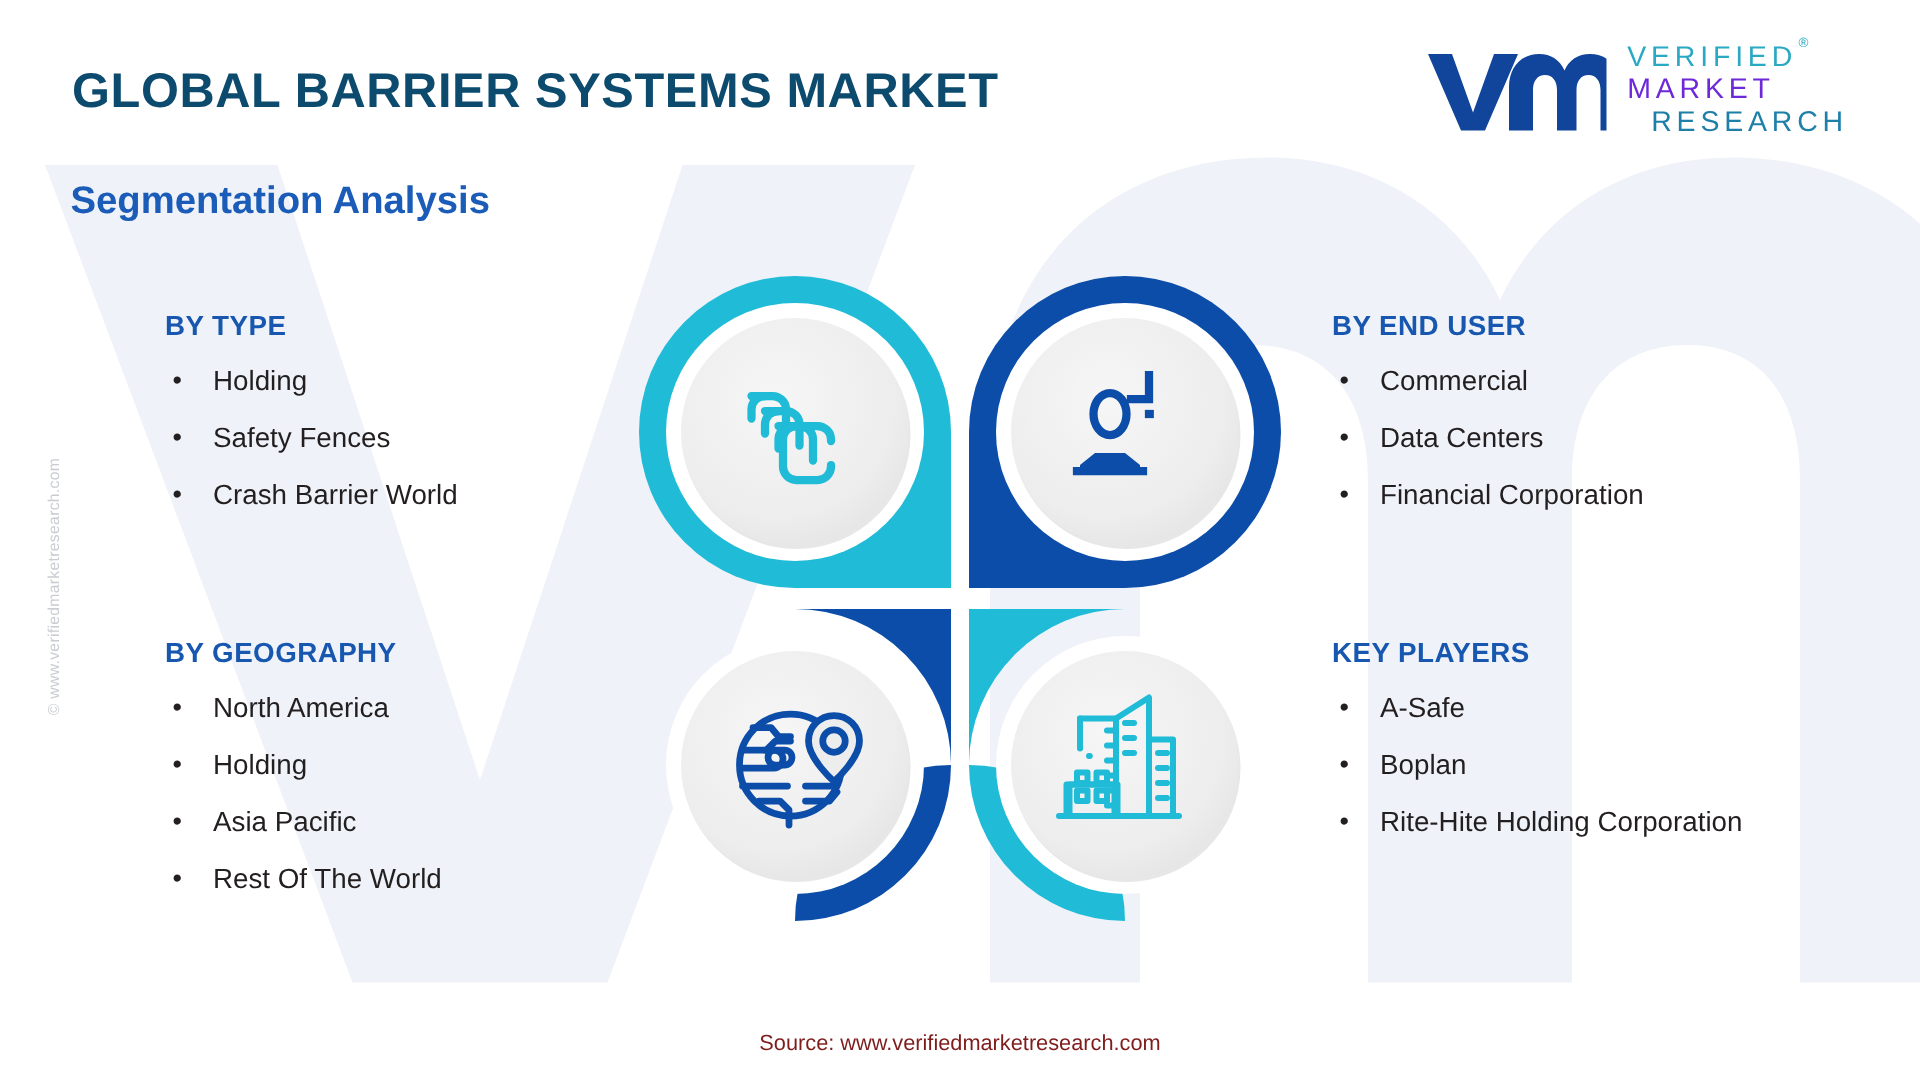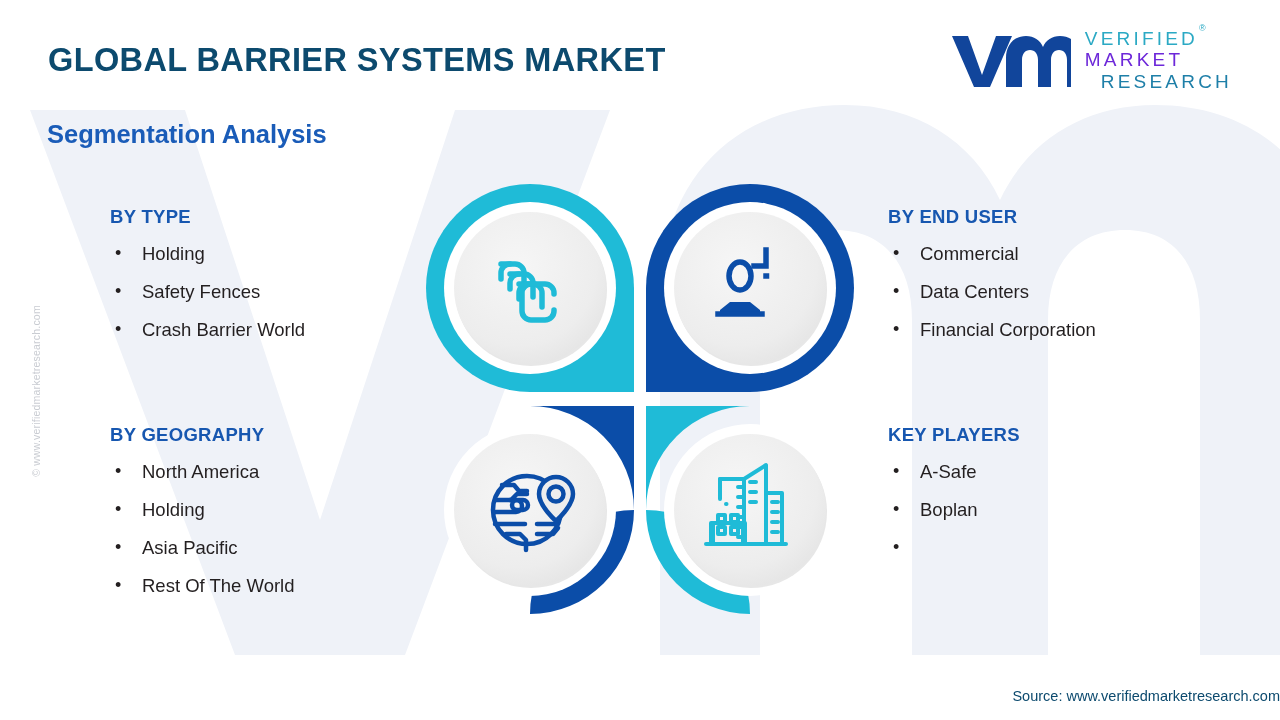--- a/index.html
+++ b/index.html
@@ -157,23 +157,23 @@
     z-index: 4;
   }
   .quad svg { display: block; }
 
   
   .source {
     position: absolute;
     left: 0;
     top: 688px;
     width: 1280px;
-    text-align: right;
+    text-align: center;
     font-size: 14.5px;
-    color: #0c4a6e;
+    color: #7f1d1d;
     z-index: 6;
   }
 </style>
 </head>
 <body>
 
 <div id="page">
 
   <svg class="bg-watermark" viewBox="0 0 1280 720" xmlns="http://www.w3.org/2000/svg" aria-hidden="true">
     <g fill="#EFF2F8">
@@ -278,20 +278,21 @@
       <li>
         <span class="bullet">•</span>
         <span>A-Safe</span>
       </li>
       <li>
         <span class="bullet">•</span>
         <span>Boplan</span>
       </li>
       <li>
         <span class="bullet">•</span>
+        <span>Rite-Hite Holding Corporation</span>
       </li>
     </ul>
   </div>
 
   <div class="quad">
     <svg width="432" height="434" viewBox="0 0 432 434" xmlns="http://www.w3.org/2000/svg">
       <defs>
         <clipPath id="clipTL">
             <rect x="0" y="0" width="212" height="212"></rect>
           </clipPath>

